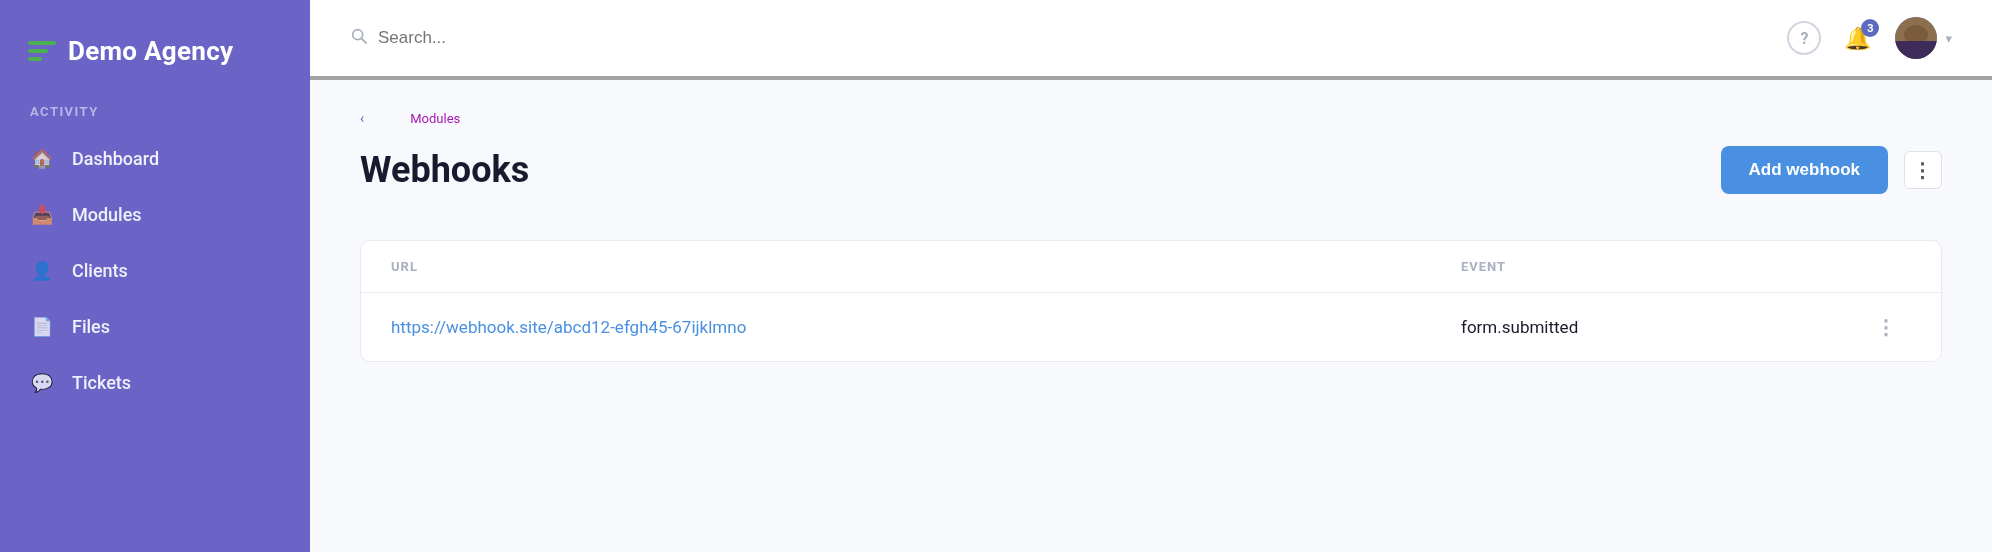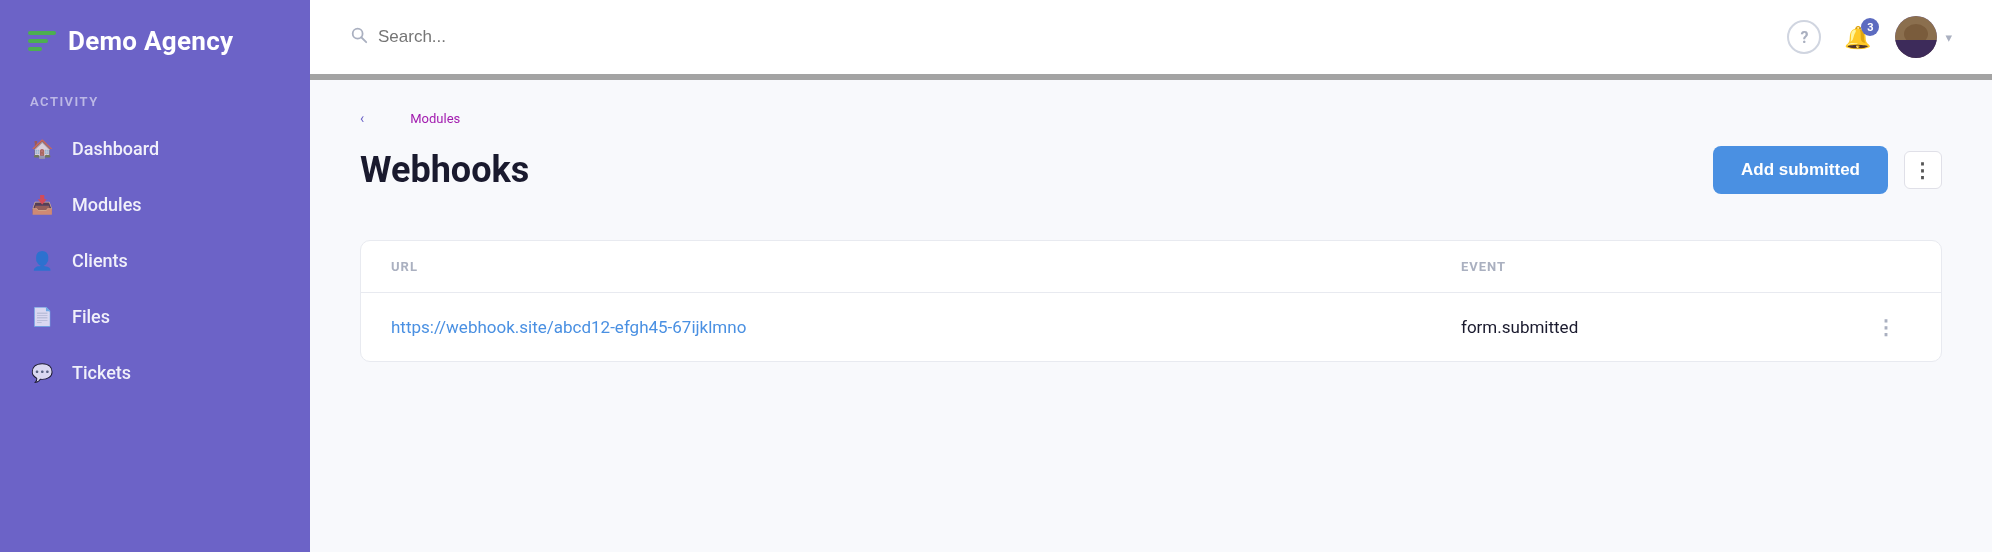--- a/index.html
+++ b/index.html
@@ -19,21 +19,21 @@
       background: #6c63c7;
       color: white;
       display: flex;
       flex-direction: column;
       padding: 0;
     }
     .sidebar-logo {
       display: flex;
       align-items: center;
       gap: 12px;
-      padding: 26px 30px 28px 28px;
+      padding: 36px 30px 28px 28px;
     }
     .logo-icon {
       display: flex;
       flex-direction: column;
       gap: 4px;
     }
     .logo-line {
       background: #4caf50;
       border-radius: 2px;
     }
@@ -91,21 +91,21 @@
       background: #f8f9fc;
     }
 
     
     .topbar {
       background: white;
       height: 80px;
       display: flex;
       align-items: center;
       padding: 16px 40px;
-      border-bottom: 6px solid #a3a3a3;
+      border-bottom: 4px solid #a3a3a3;
       gap: 20px;
     }
     .search-container {
       display: flex;
       align-items: center;
       gap: 10px;
       flex: 1;
     }
     .search-icon-wrap {
       color: #aab0c0;
@@ -398,21 +398,21 @@
 
   <div class="content">
     <div class="breadcrumb">
       <span class="breadcrumb-chevron">‹</span>
       <span class="breadcrumb-text">Modules</span>
     </div>
 
     <div class="page-header">
       <h1 class="page-title">Webhooks</h1>
       <div class="header-actions">
-        <button class="add-endpoint-btn">Add submitted</button>
+        <button class="add-endpoint-btn">Add webhook</button>
         <div class="more-btn">⋮</div>
       </div>
     </div>
 
     <div class="table-container">
       <div class="table-header-row">
         <span class="table-col-header">URL</span>
         <span class="table-col-header">EVENT</span>
         <span class="table-col-header"></span>
       </div>

